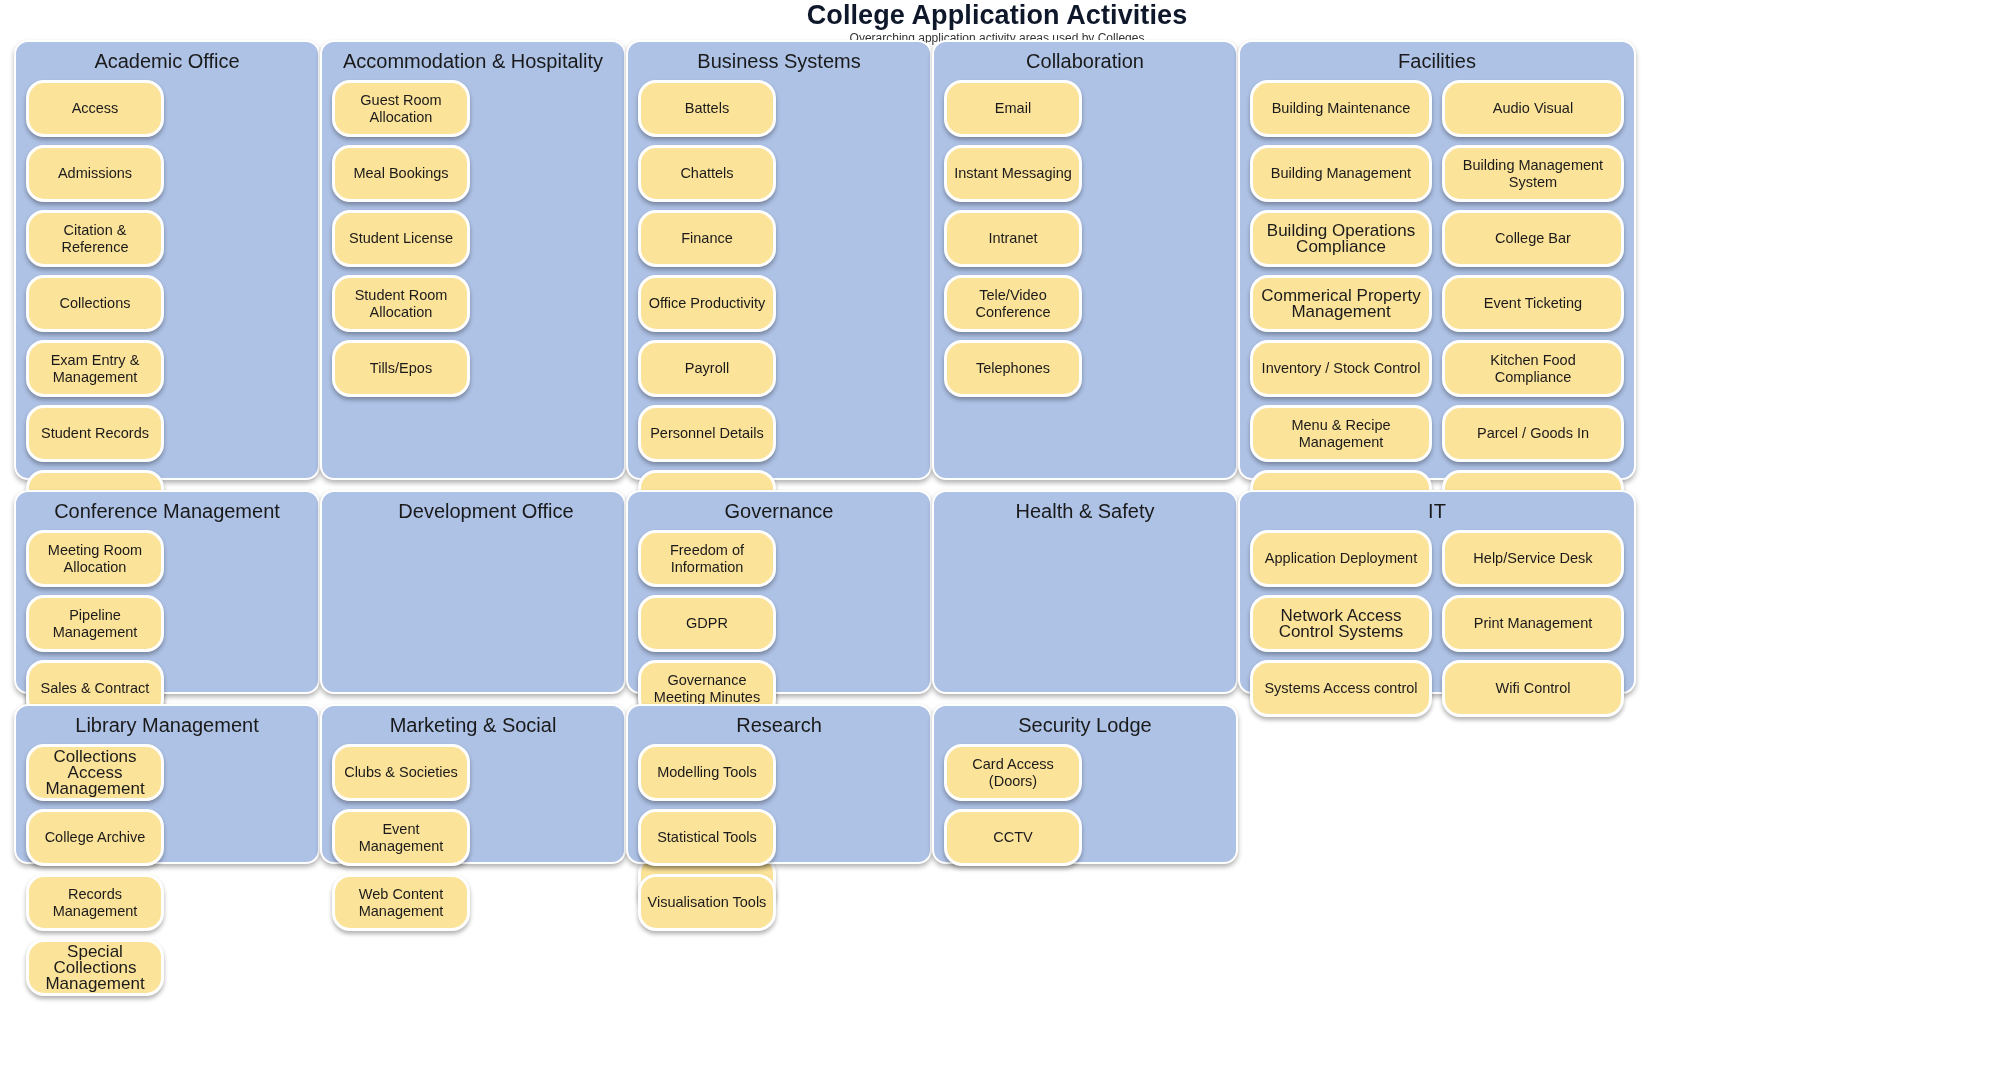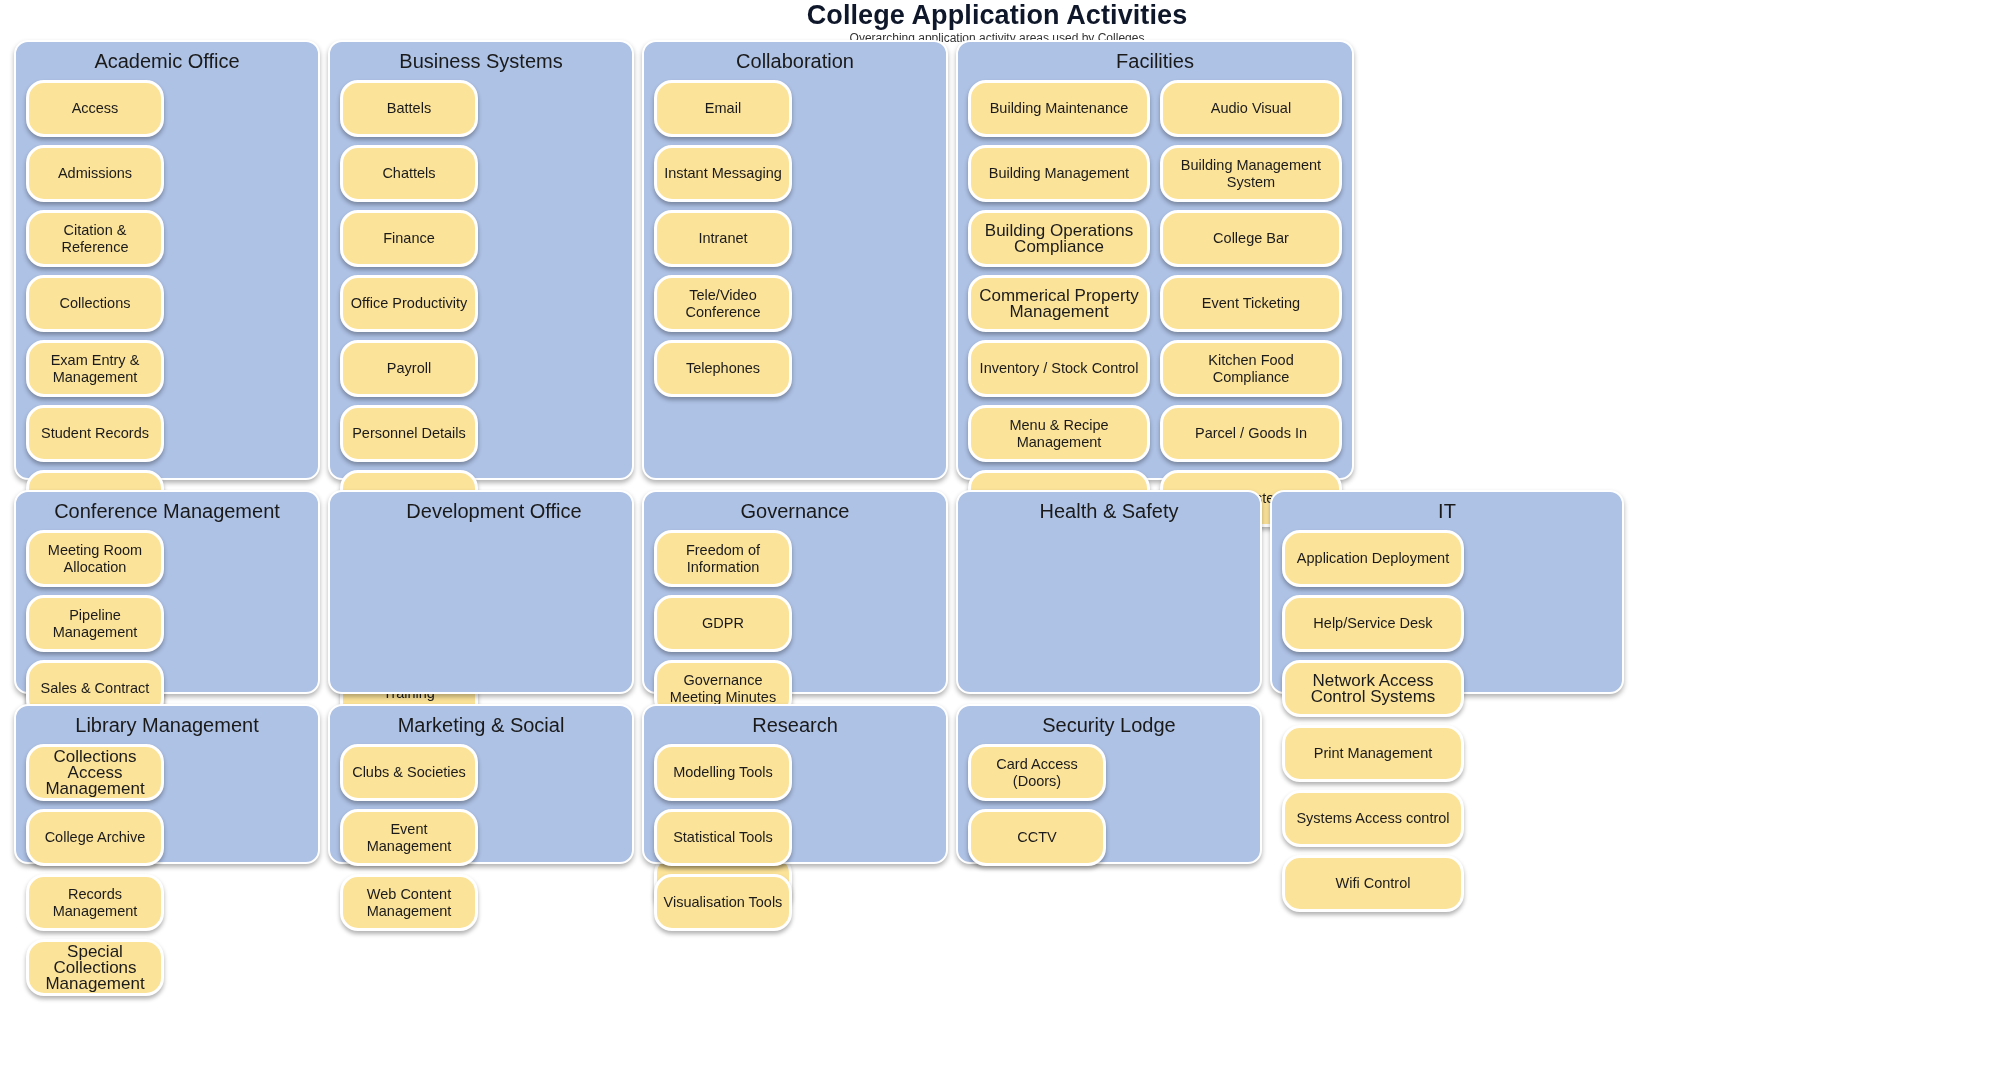--- a/index.html
+++ b/index.html
@@ -51,21 +51,21 @@
     position: absolute;
     left: 14px;
     top: 40px;
     width: 1966px;
     height: 1040px;
   }
 
   .row {
     display: flex;
     align-items: flex-start;
-    gap: 8px;
+    gap: 0;
     margin-bottom: 10px;
   }
 
   .group {
     background: #aec2e6;
     border: 2px solid #ffffff;
     border-radius: 14px;
     box-shadow: 0 3px 5px rgba(0,0,0,0.30);
     box-sizing: border-box;
     padding: 6px 10px 12px 10px;
@@ -119,21 +119,21 @@
   .g-business .item,
   .g-collaboration .item { width: 138px; }
 
   .g-facilities .item { width: 182px; }
 
   
   .g-conference  { width: 306px; height: 204px; }
   .g-development { width: 306px; height: 204px; padding-left: 36px; }
   .g-governance  { width: 306px; height: 204px; }
   .g-healthsafety{ width: 306px; height: 204px; }
-  .g-it          { width: 354px; height: 204px; }
+  .g-it          { width: 398px; height: 204px; }
 
   .g-conference .item,
   .g-development .item,
   .g-governance .item,
   .g-healthsafety .item { width: 138px; }
 
   .g-it .item { width: 182px; }
 
   
   .g-library   { width: 306px; height: 160px; }
@@ -166,20 +166,30 @@
             <div class="item">Access</div>
             <div class="item">Admissions</div>
             <div class="item">Citation &amp; Reference</div>
             <div class="item">Collections</div>
             <div class="item">Exam Entry &amp; Management</div>
             <div class="item">Student Records</div>
             <div class="item">Student Welfare</div>
             <div class="item">Timetabling</div>
             <div class="item">Tutorial Management</div>
             <div class="item">Virtual Learning</div>
+          </div>
+        </div>
+        <div class="group g-accommodation">
+          <div class="group-title">Accommodation &amp; Hospitality</div>
+          <div class="items">
+            <div class="item">Guest Room Allocation</div>
+            <div class="item">Meal Bookings</div>
+            <div class="item">Student License</div>
+            <div class="item">Student Room Allocation</div>
+            <div class="item">Tills/Epos</div>
           </div>
         </div>
         <div class="group g-business">
           <div class="group-title">Business Systems</div>
           <div class="items">
             <div class="item">Battels</div>
             <div class="item">Chattels</div>
             <div class="item">Finance</div>
             <div class="item">Office Productivity</div>
             <div class="item">Payroll</div>

